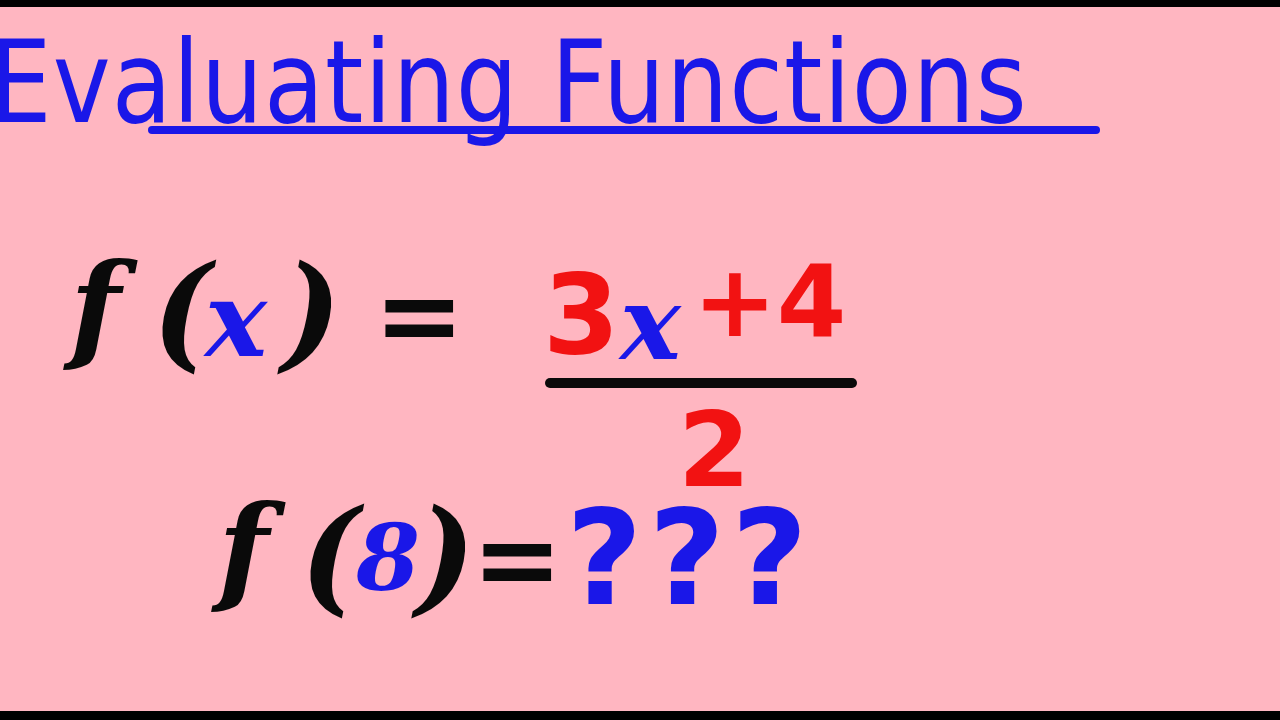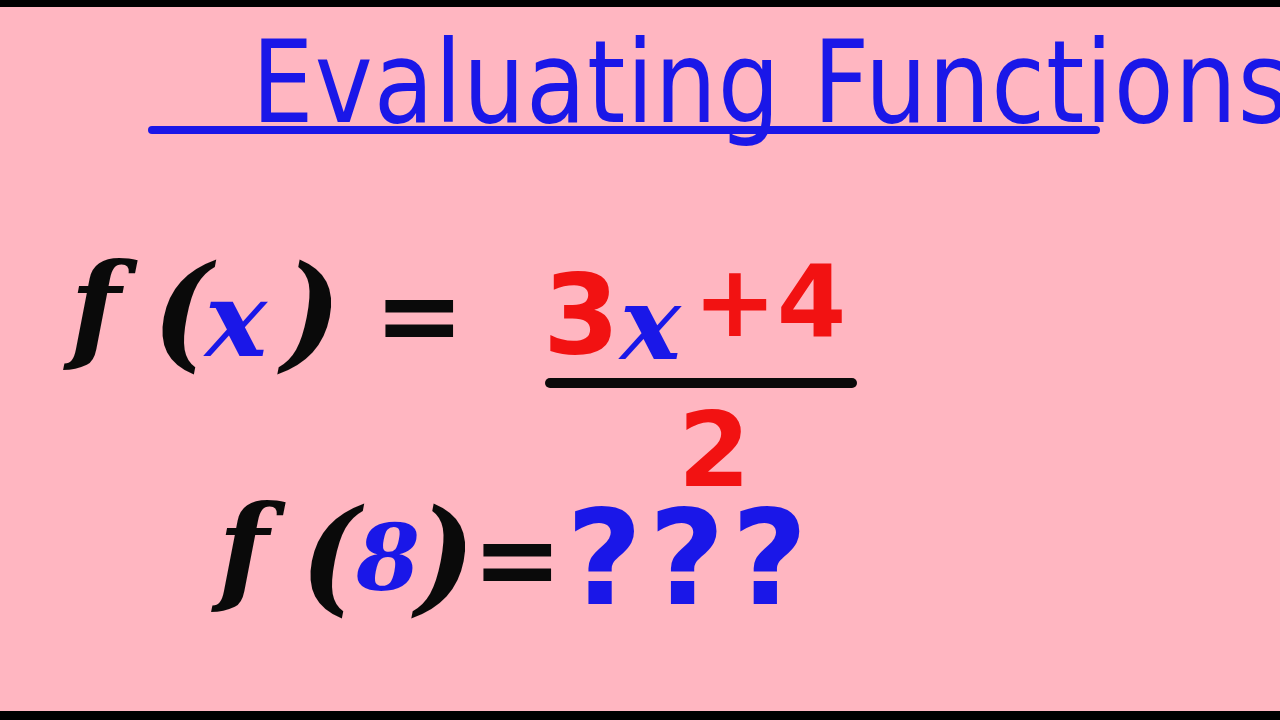--- a/index.html
+++ b/index.html
@@ -32,21 +32,21 @@
   }
   .bar-top    { top: 0;    height: 7px; }
   .bar-bottom { bottom: 0; height: 9px; }
 
   
   #title-block {
     position: absolute;
     left: 0;
     top: 26px;
     width: 1280px;
-    text-align: right;
+    text-align: left;
   }
   #title-text {
     display: inline-block;
     font-family: "DejaVu Sans", sans-serif;
     font-size: 96px;
     line-height: 1.0;
     font-weight: 400;
     color: #1a17e8;
     letter-spacing: 1px;
     transform: scaleY(1.18) scaleX(1.02);

